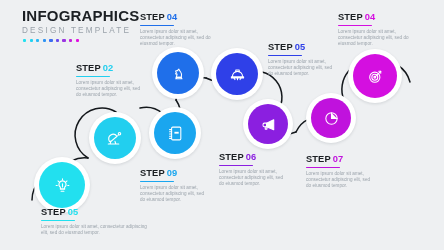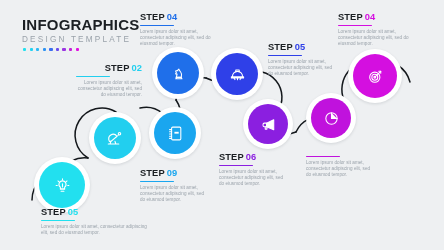--- a/index.html
+++ b/index.html
@@ -8,21 +8,21 @@
     background:#eef0f2;
     font-family:"Liberation Sans",sans-serif;
     position:relative;
   }
   #stage{position:absolute;left:0;top:0;width:444px;height:250px;}
 
   
   .hdr{position:absolute;left:22px;top:8px;}
   .hdr-title{
     font-size:15px;font-weight:bold;color:#1b1f23;
-    letter-spacing:.2px;line-height:16px;margin-top:9px;
+    letter-spacing:.2px;line-height:16px;
   }
   .hdr-sub{
     font-size:8.2px;color:#9aa2aa;letter-spacing:2.2px;
     line-height:11px;margin-top:1px;
   }
   .dots{display:flex;gap:3.4px;margin-top:3px;margin-left:1px;}
   .dots i{display:block;width:3.2px;height:3.2px;border-radius:1px;}
 
   
   #wire{position:absolute;left:0;top:0;width:444px;height:250px;}
@@ -172,21 +172,21 @@
         </div>
       </div>
     </div>
 
   <div id="texts">
       <div class="step w1" style="left: 41px; top: 207px;">
         <div class="hd"><span>STEP</span><span class="num" style="color: rgb(34, 224, 239);">05</span></div>
         <div class="rule" style="background: rgb(34, 224, 239);"></div>
         <div class="bd">Lorem ipsum dolor sit amet, consectetur adipiscing elit, sed do eiusmod tempor.</div>
       </div>
-      <div class="step w2" style="left: 76px; top: 63px; text-align: right;">
+      <div class="step w2" style="left: 76px; top: 63px;">
         <div class="hd"><span>STEP</span><span class="num" style="color: rgb(34, 207, 239);">02</span></div>
         <div class="rule" style="background: rgb(34, 207, 239);"></div>
         <div class="bd">Lorem ipsum dolor sit amet, consectetur adipiscing elit, sed do eiusmod tempor.</div>
       </div>
       <div class="step w2" style="left: 140px; top: 168px;">
         <div class="hd"><span>STEP</span><span class="num" style="color: rgb(26, 166, 239);">09</span></div>
         <div class="rule" style="background: rgb(26, 166, 239);"></div>
         <div class="bd">Lorem ipsum dolor sit amet, consectetur adipiscing elit, sed do eiusmod tempor.</div>
       </div>
       <div class="step w3" style="left: 140px; top: 12px;">
@@ -198,20 +198,21 @@
         <div class="hd"><span>STEP</span><span class="num" style="color: rgb(47, 64, 232);">05</span></div>
         <div class="rule" style="background: rgb(47, 64, 232);"></div>
         <div class="bd">Lorem ipsum dolor sit amet, consectetur adipiscing elit, sed do eiusmod tempor.</div>
       </div>
       <div class="step w2" style="left: 219px; top: 152px;">
         <div class="hd"><span>STEP</span><span class="num" style="color: rgb(139, 31, 224);">06</span></div>
         <div class="rule" style="background: rgb(139, 31, 224);"></div>
         <div class="bd">Lorem ipsum dolor sit amet, consectetur adipiscing elit, sed do eiusmod tempor.</div>
       </div>
       <div class="step w2" style="left: 306px; top: 154px;">
+        <div class="hd"><span>STEP</span><span class="num" style="color: rgb(192, 18, 221);">07</span></div>
         <div class="rule" style="background: rgb(192, 18, 221);"></div>
         <div class="bd">Lorem ipsum dolor sit amet, consectetur adipiscing elit, sed do eiusmod tempor.</div>
       </div>
       <div class="step w3" style="left: 338px; top: 12px;">
         <div class="hd"><span>STEP</span><span class="num" style="color: rgb(212, 15, 224);">04</span></div>
         <div class="rule" style="background: rgb(212, 15, 224);"></div>
         <div class="bd">Lorem ipsum dolor sit amet, consectetur adipiscing elit, sed do eiusmod tempor.</div>
       </div>
     </div>
 

